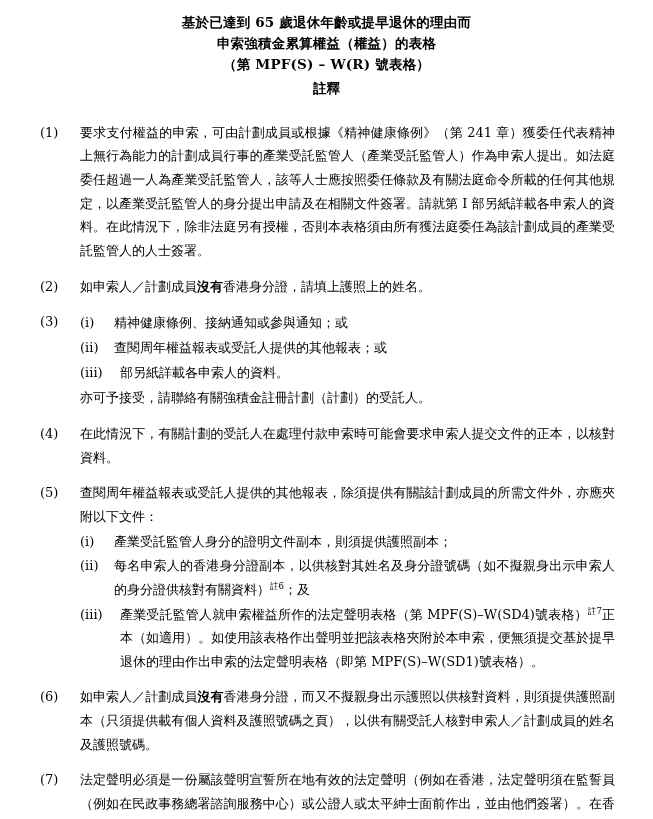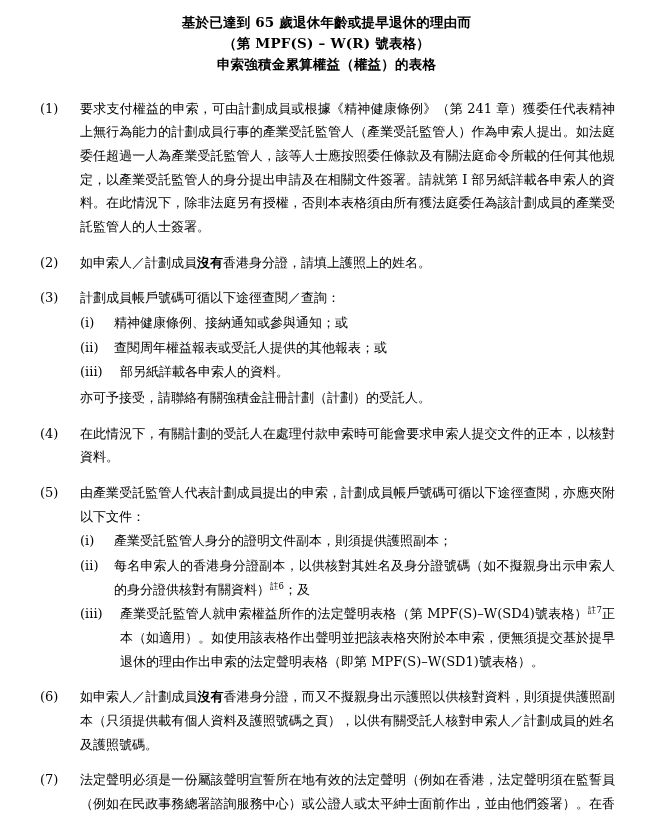--- a/index.html
+++ b/index.html
@@ -105,22 +105,23 @@
     white-space: nowrap;
   }
 </style>
 </head>
 <body>
 
 <div class="page">
 
   <div class="title-block">
     <span class="title-line">基於已達到 65 歲退休年齡或提早退休的理由而</span>
+    <span class="title-line">申索強積金累算權益（權益）的表格</span>
     <span class="title-line">（第 MPF(S) – W(R) 號表格）</span>
-    <span class="title-line">申索強積金累算權益（權益）的表格</span>
+    <span class="title-note">註釋</span>
   </div>
 
   <div class="body-block">
 
     <div class="item">
       <div class="item-num">(1)</div>
       <div class="item-body">
         <p class="para">要求支付權益的申索，可由計劃成員或根據《精神健康條例》（第 241 章）獲委任代表精神上無行為能力的計劃成員行事的產業受託監管人（產業受託監管人）作為申索人提出。如法庭委任超過一人為產業受託監管人，該等人士應按照委任條款及有關法庭命令所載的任何其他規定，以產業受託監管人的身分提出申請及在相關文件簽署。請就第 I 部另紙詳載各申索人的資料。在此情況下，除非法庭另有授權，否則本表格須由所有獲法庭委任為該計劃成員的產業受託監管人的人士簽署。</p>
       </div>
     </div>
@@ -128,21 +129,20 @@
     <div class="item">
       <div class="item-num">(2)</div>
       <div class="item-body">
         <p class="para">如申索人／計劃成員<span class="bold">沒有</span>香港身分證，請填上護照上的姓名。</p>
       </div>
     </div>
 
     <div class="item">
       <div class="item-num">(3)</div>
       <div class="item-body">
-        <p class="para">計劃成員帳戶號碼可循以下途徑查閱／查詢：</p>
         <div class="sub-list">
           <div class="sub-item">
             <div class="sub-num">(i)</div>
             <div class="sub-text">精神健康條例、接納通知或參與通知；或</div>
           </div>
           <div class="sub-item">
             <div class="sub-num">(ii)</div>
             <div class="sub-text">查閱周年權益報表或受託人提供的其他報表；或</div>
           </div>
           <div class="sub-item">
@@ -157,21 +157,21 @@
     <div class="item">
       <div class="item-num">(4)</div>
       <div class="item-body">
         <p class="para">在此情況下，有關計劃的受託人在處理付款申索時可能會要求申索人提交文件的正本，以核對資料。</p>
       </div>
     </div>
 
     <div class="item">
       <div class="item-num">(5)</div>
       <div class="item-body">
-        <p class="para">由產業受託監管人代表計劃成員提出的申索，計劃成員帳戶號碼可循以下途徑查閱，亦應夾附以下文件：</p>
+        <p class="para">查閱周年權益報表或受託人提供的其他報表，除須提供有關該計劃成員的所需文件外，亦應夾附以下文件：</p>
         <div class="sub-list">
           <div class="sub-item">
             <div class="sub-num">(i)</div>
             <div class="sub-text">產業受託監管人身分的證明文件副本，則須提供護照副本；</div>
           </div>
           <div class="sub-item">
             <div class="sub-num">(ii)</div>
             <div class="sub-text">每名申索人的香港身分證副本，以供核對其姓名及身分證號碼（如不擬親身出示申索人的身分證供核對有關資料）<sup class="note">註6</sup>；及</div>
           </div>
           <div class="sub-item">

